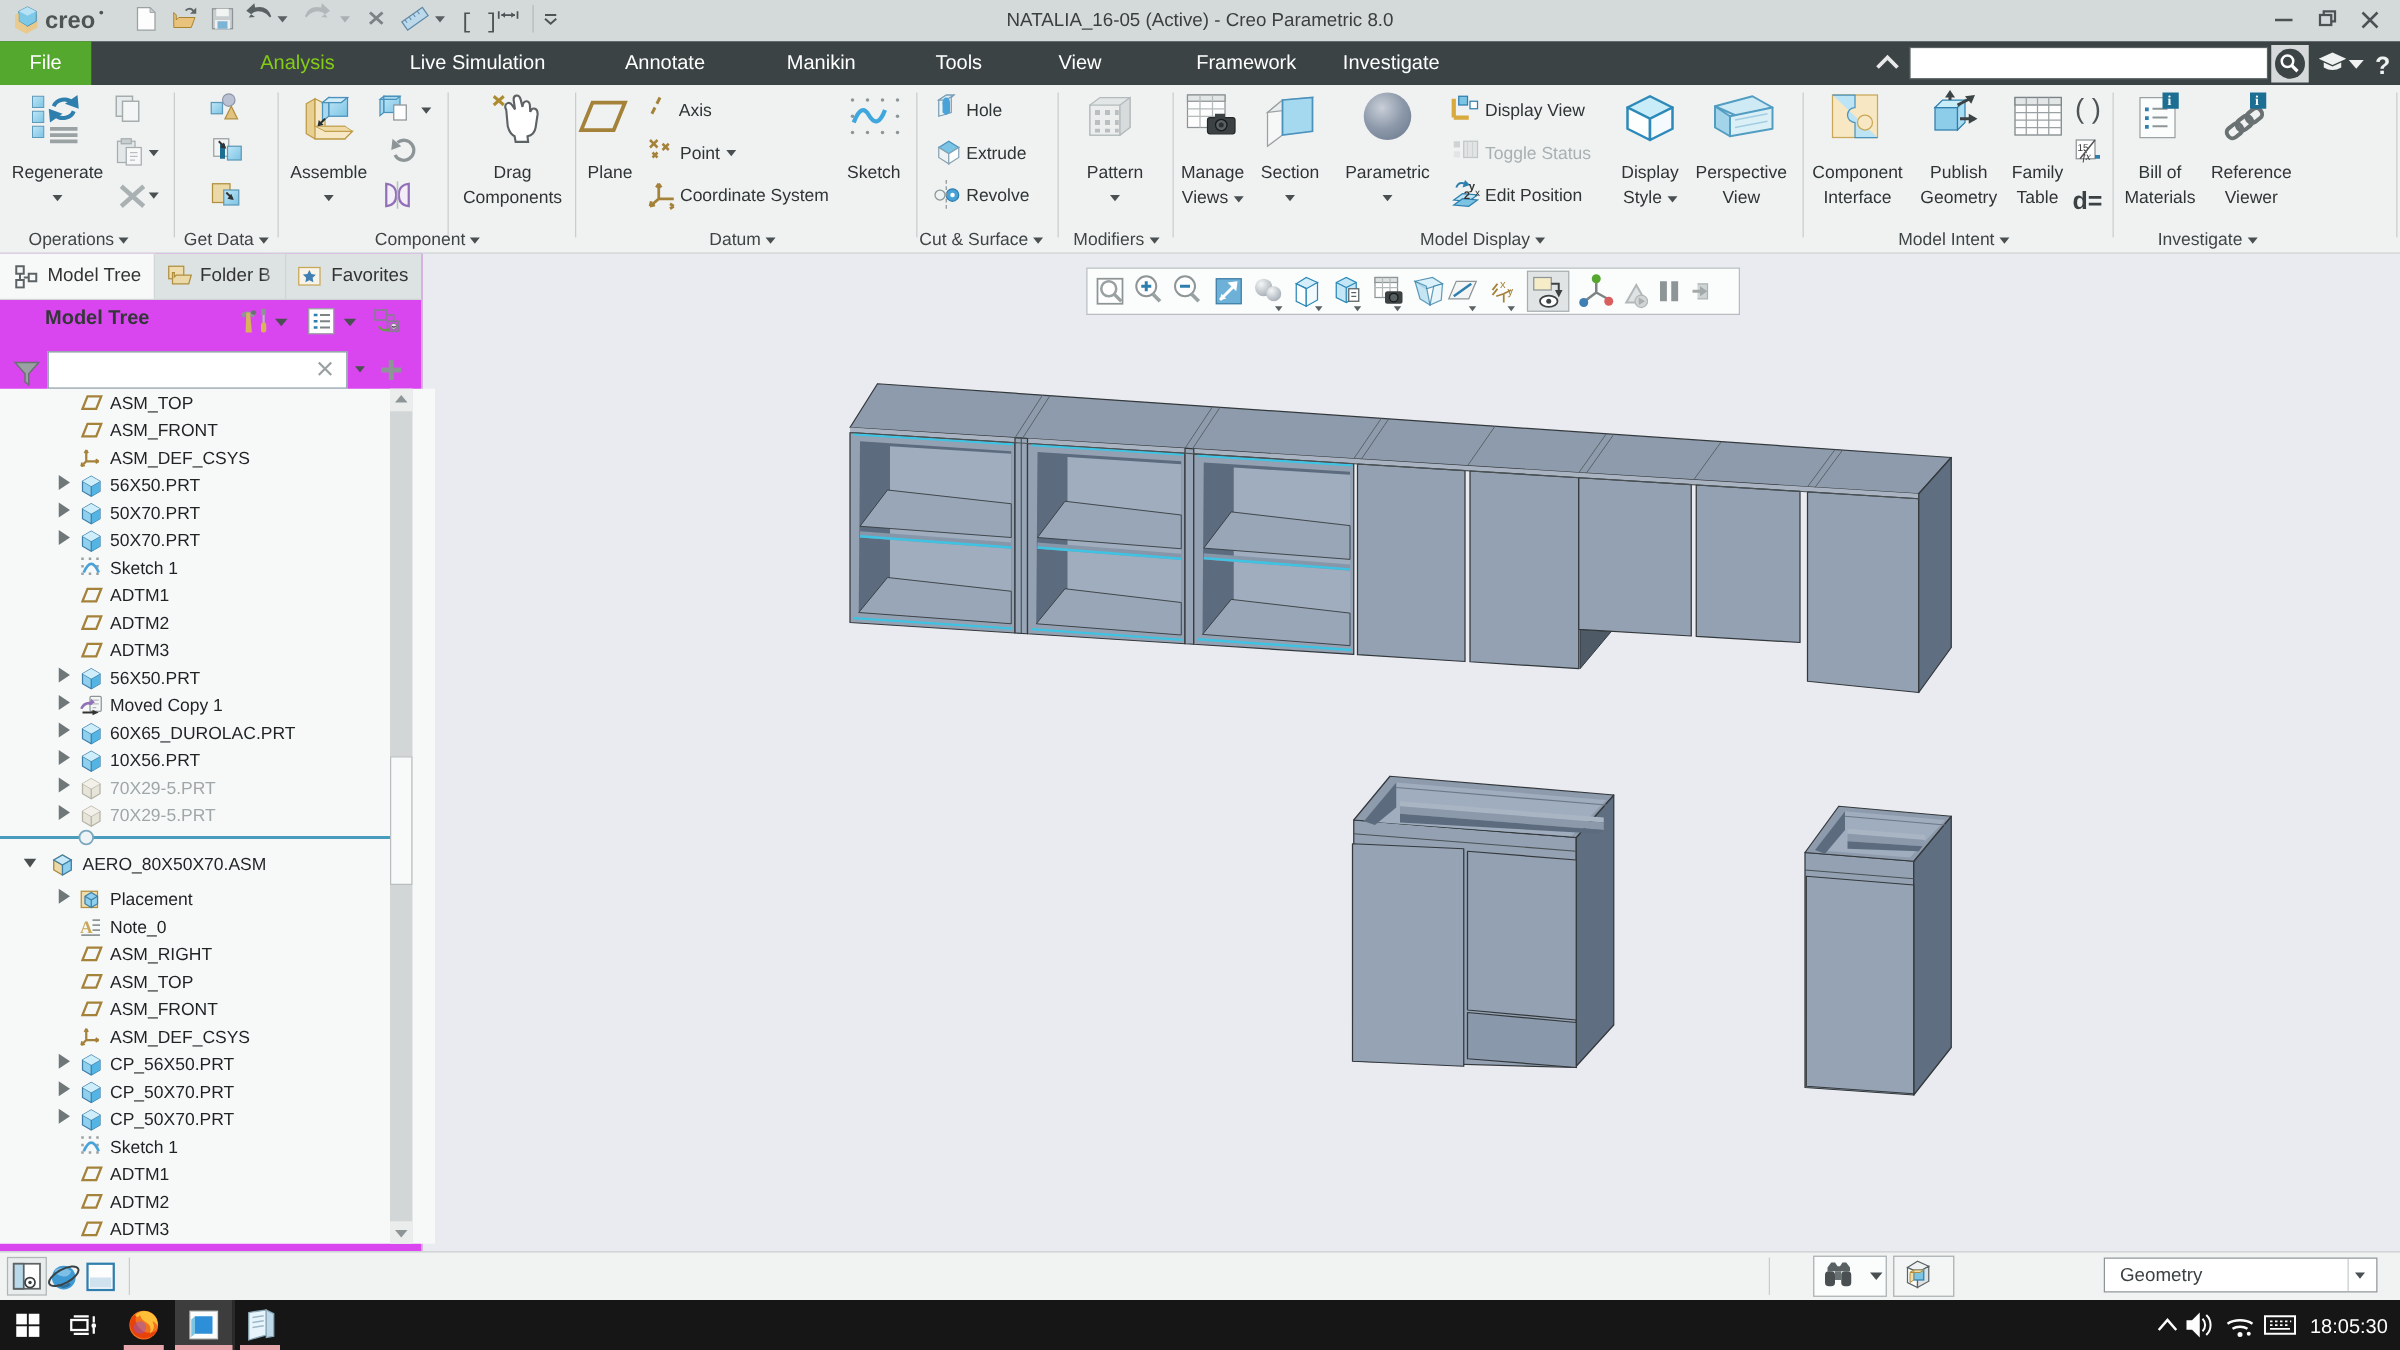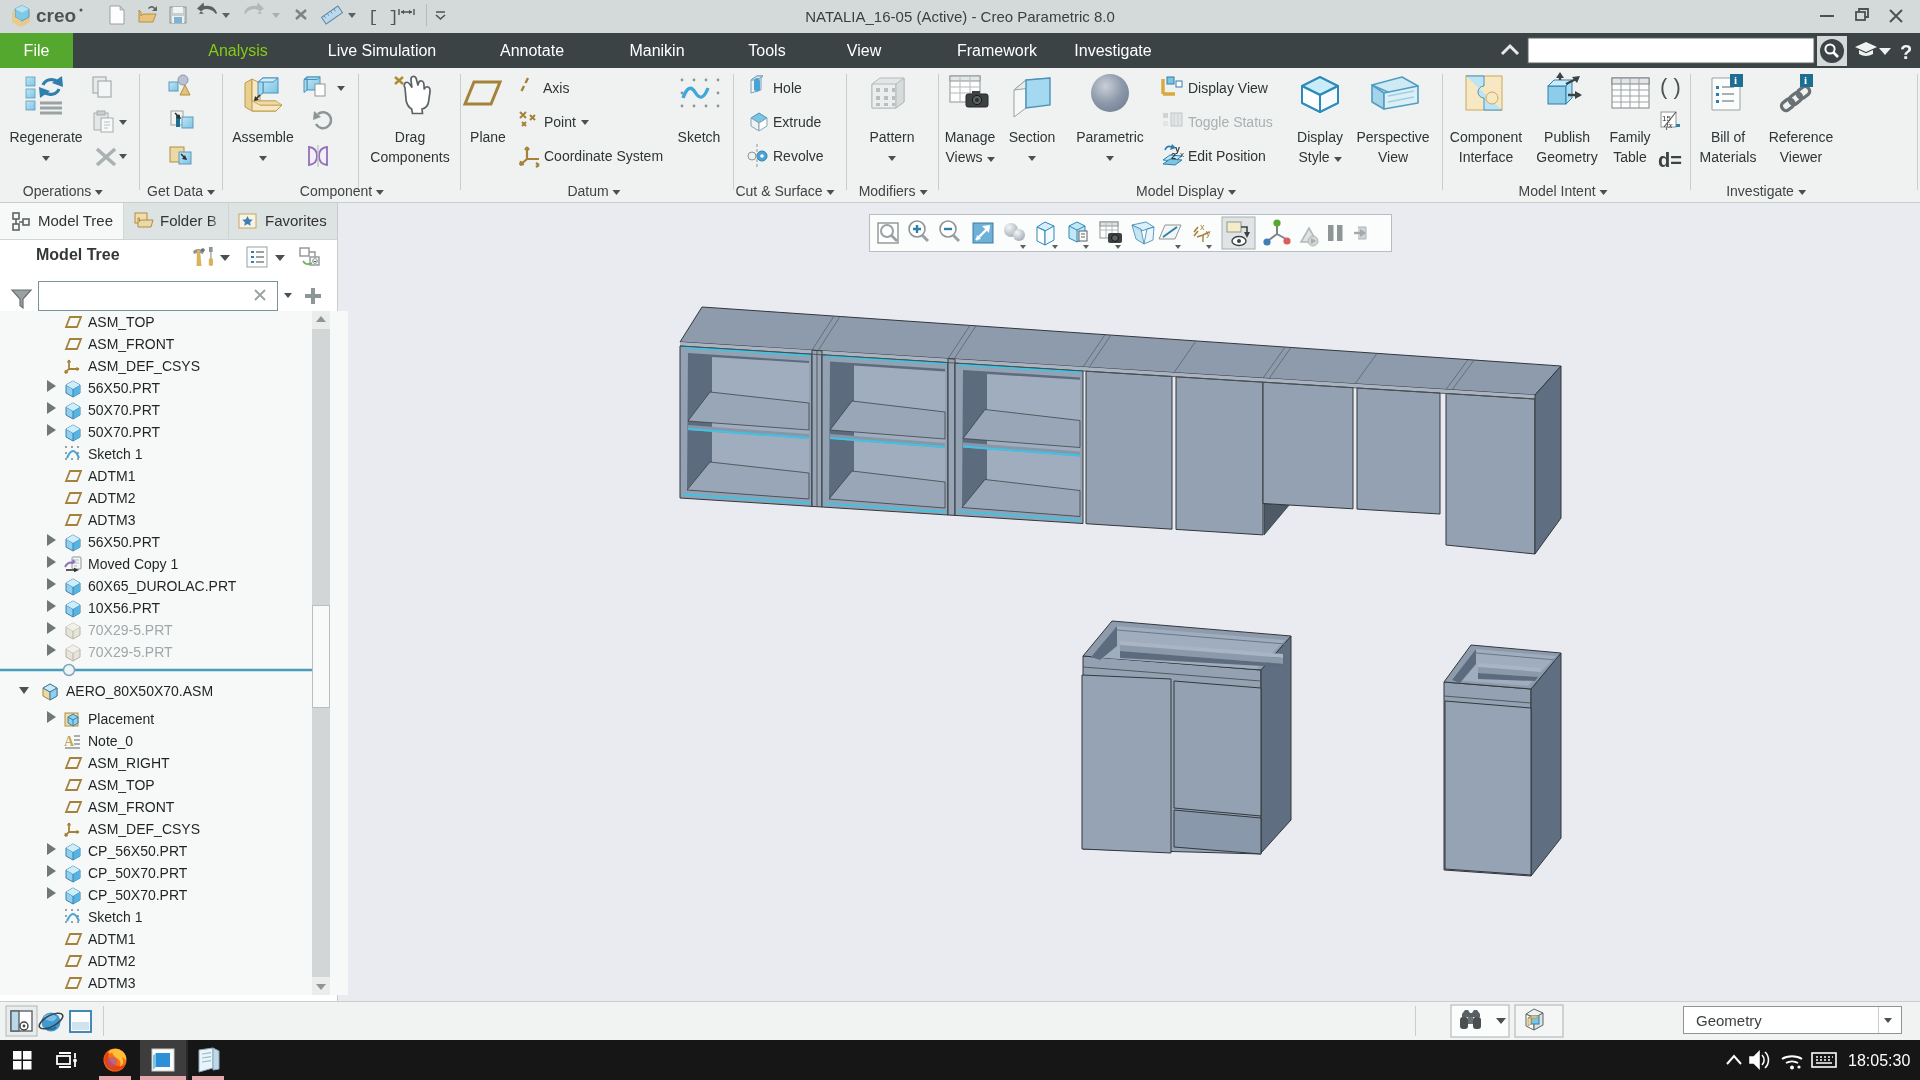--- a/index.html
+++ b/index.html
@@ -14,21 +14,21 @@
 
 #ribbon{left:0;top:68px;width:1920px;height:134px;background:#f0f2f2;border-bottom:1px solid #c9cdcd;}
 .rsep{position:absolute;top:6px;width:1px;height:116px;background:#c9cdcd;}
 .glabel{position:absolute;top:115px;height:16px;line-height:16px;font-size:14px;color:#3f4445;white-space:nowrap;transform:translateX(-50%);}
 .blabel{position:absolute;font-size:14px;color:#2f3435;white-space:nowrap;transform:translateX(-50%);text-align:left;}
 .slabel{position:absolute;font-size:14px;color:#2f3435;white-space:nowrap;}
 .caret{display:inline-block;width:0;height:0;border-left:4px solid transparent;border-right:4px solid transparent;border-top:5px solid #4a5052;vertical-align:middle;}
 .caret2{position:absolute;width:0;height:0;border-left:4px solid transparent;border-right:4px solid transparent;border-top:5px solid #4a5052;}
 
 #main{left:0;top:203px;width:1920px;height:798px;background:#e9ebf1;}
-#leftpanel{left:0;top:0;width:337px;height:798px;background:#ffffff;border-right:1px solid #c6cbcb;}
+#leftpanel{left:0;top:0;width:337px;height:798px;background:#d946ef;border-right:1px solid #c6cbcb;}
 .ptab{position:absolute;top:0;height:36px;font-size:15px;color:#333;}
 #treehead{left:0;top:36px;width:337px;height:36px;}
 #filterrow{left:0;top:76px;width:337px;height:36px;}
 #tree{left:0;top:108px;width:337px;height:684px;background:#f7f9f9;padding-left:11px;}
 
 #statusbar{left:0;top:1001px;width:1920px;height:39px;background:#f1f3f3;border-top:1px solid #c9cdcd;}
 
 #taskbar{left:0;top:1040px;width:1920px;height:40px;background:#161616;}
 </style>
 </head>

